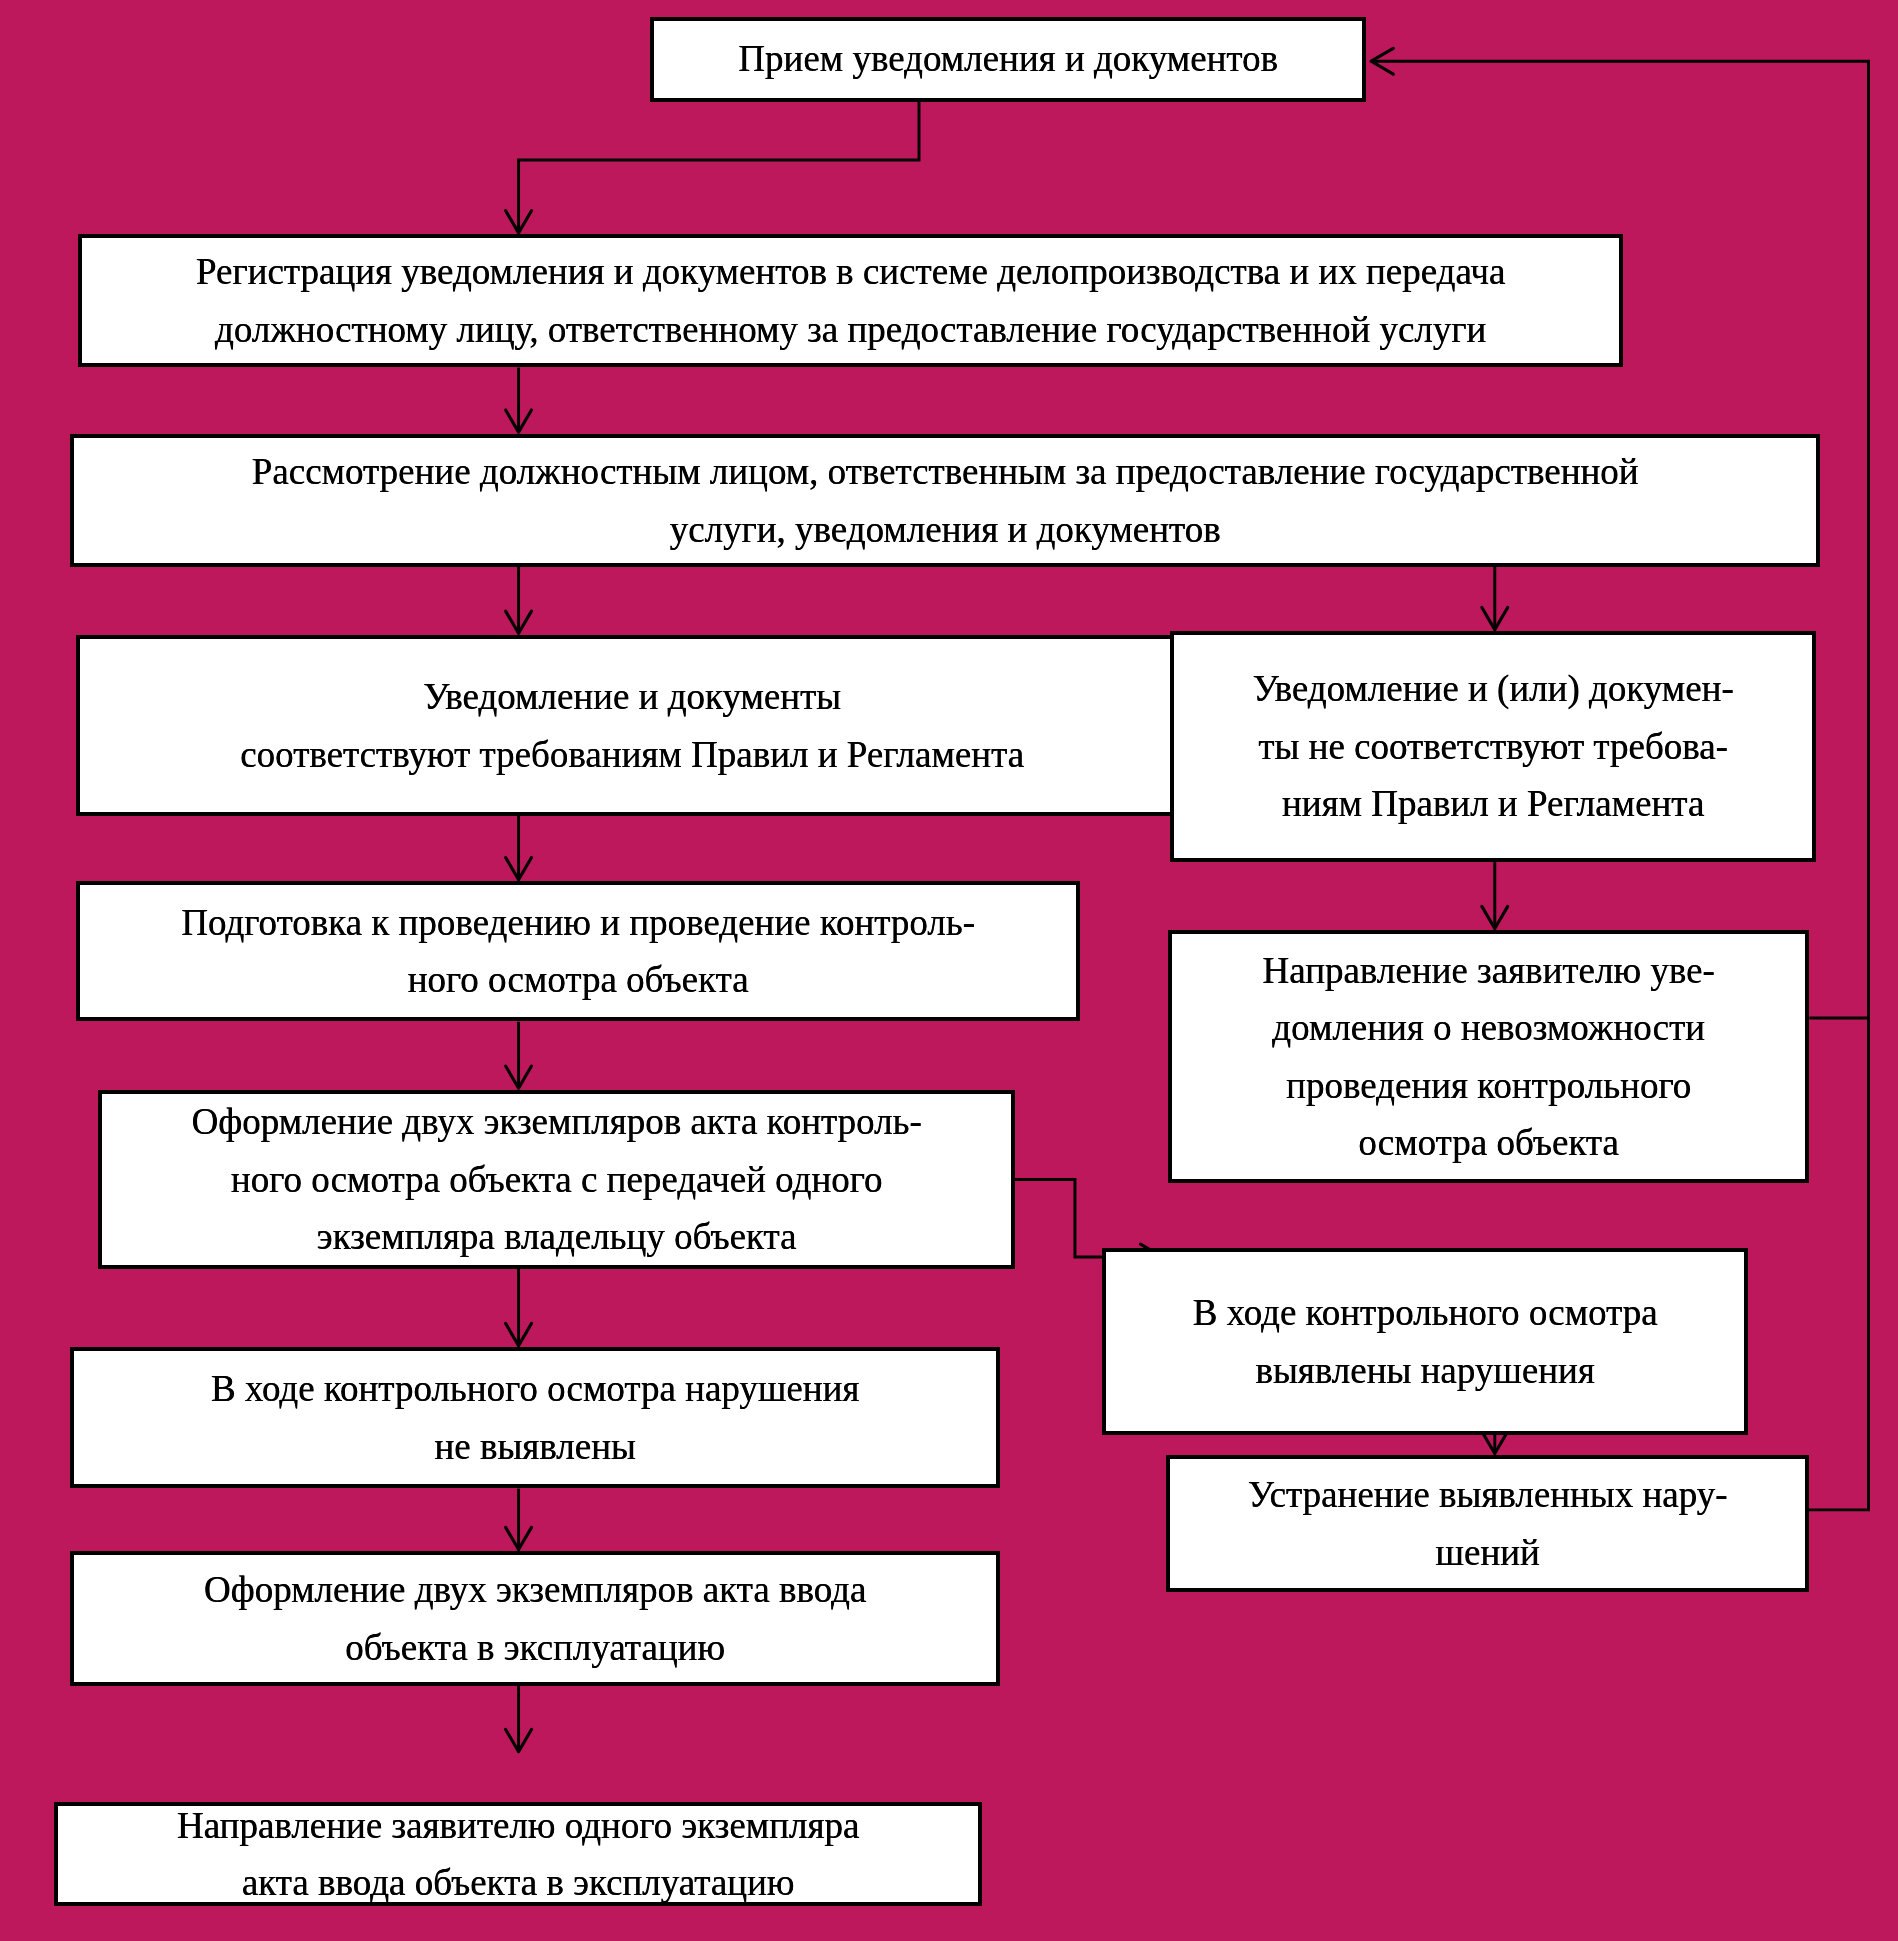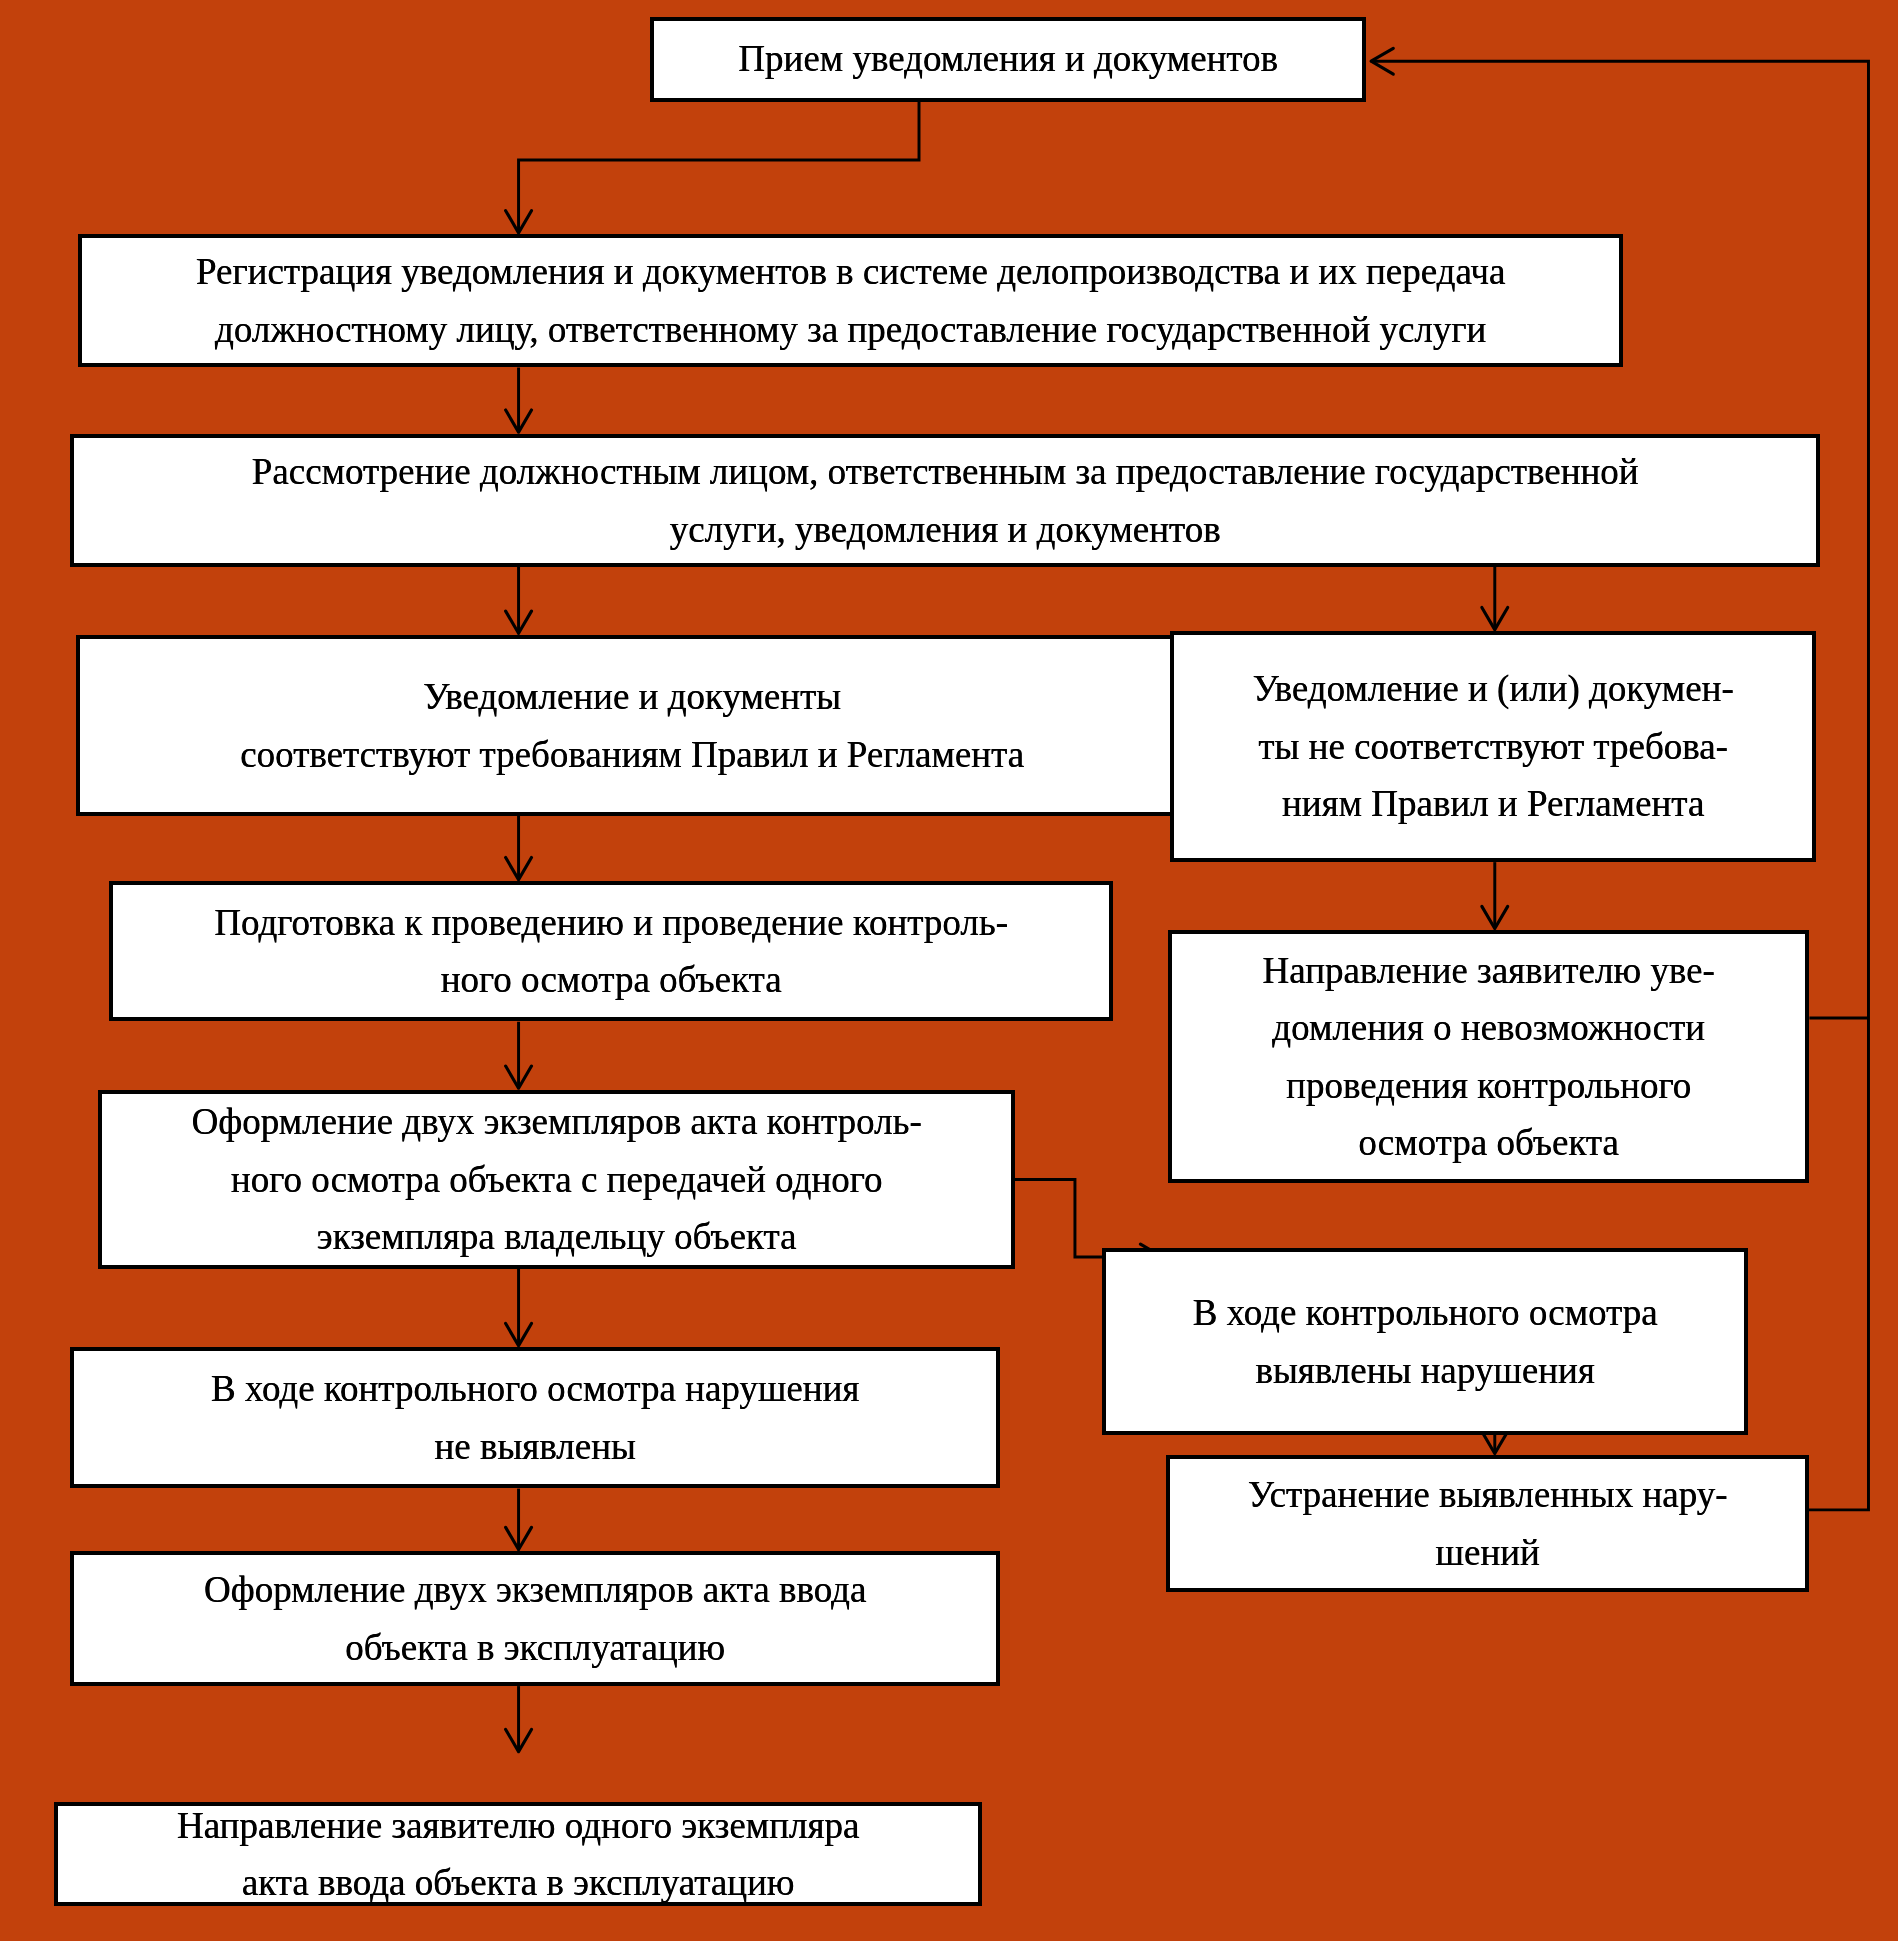--- a/index.html
+++ b/index.html
@@ -4,21 +4,21 @@
 <style>
   html,body{
     margin:0;
     padding:0;
     background:#ffffff;
   }
   .canvas{
     position:relative;
     width:1898px;
     height:1942px;
-    background:#c2410c;
+    background:#be185d;
     font-family:"Liberation Serif","DejaVu Serif",serif;
     color:#000;
   }
   .connectors{
     position:absolute;
     left:0;top:0;
     width:1898px;height:1942px;
   }
   .node{
     position:absolute;
@@ -128,21 +128,21 @@
 
   <div class="node" style="left:78px;top:234px;width:1545px;height:133px;">Регистрация уведомления и документов в системе делопроизводства и их передача
 должностному лицу, ответственному за предоставление государственной услуги</div>
 
   <div class="node" style="left:70px;top:434px;width:1750px;height:133px;">Рассмотрение должностным лицом, ответственным за предоставление государственной
 услуги, уведомления и документов</div>
 
   <div class="node" style="left:76px;top:635px;width:1112px;height:181px;">Уведомление и документы
 соответствуют требованиям Правил и Регламента</div>
 
-  <div class="node" style="left:76px;top:881px;width:1004px;height:140px;margin-left:33px;">Подготовка к проведению и проведение контроль-
+  <div class="node" style="left:76px;top:881px;width:1004px;height:140px;">Подготовка к проведению и проведение контроль-
 ного осмотра объекта</div>
 
   <div class="node" style="left:74px;top:1090px;width:917px;height:179px;margin-left:24px;">Оформление двух экземпляров акта контроль-
 ного осмотра объекта с передачей одного
 экземпляра владельцу объекта</div>
 
   <div class="node" style="left:70px;top:1347px;width:930px;height:141px;">В ходе контрольного осмотра нарушения
 не выявлены</div>
 
   <div class="node" style="left:70px;top:1551px;width:930px;height:135px;">Оформление двух экземпляров акта ввода

